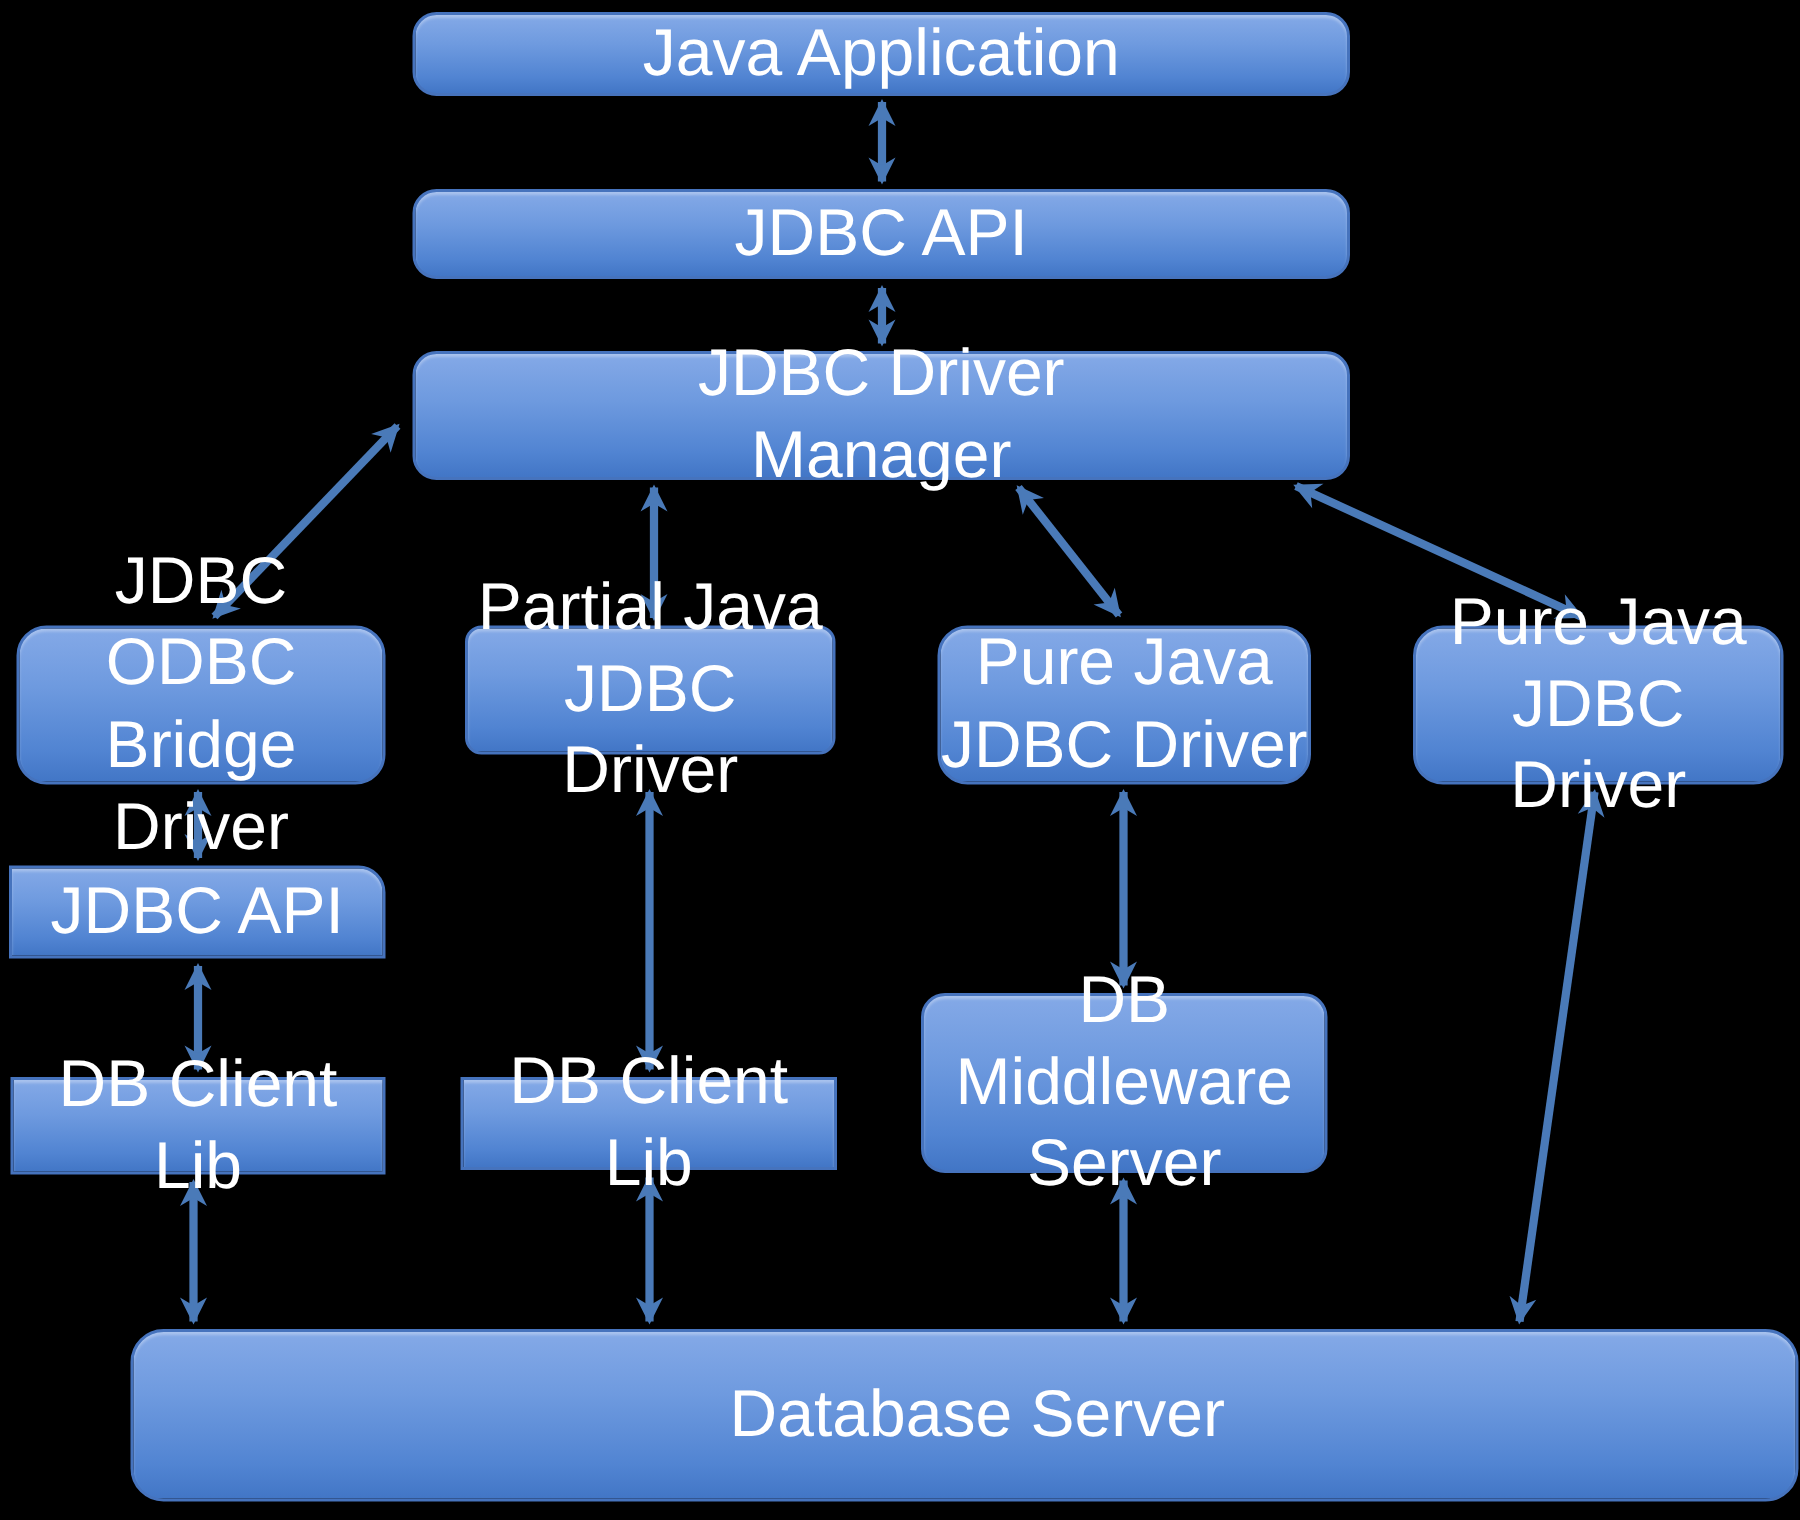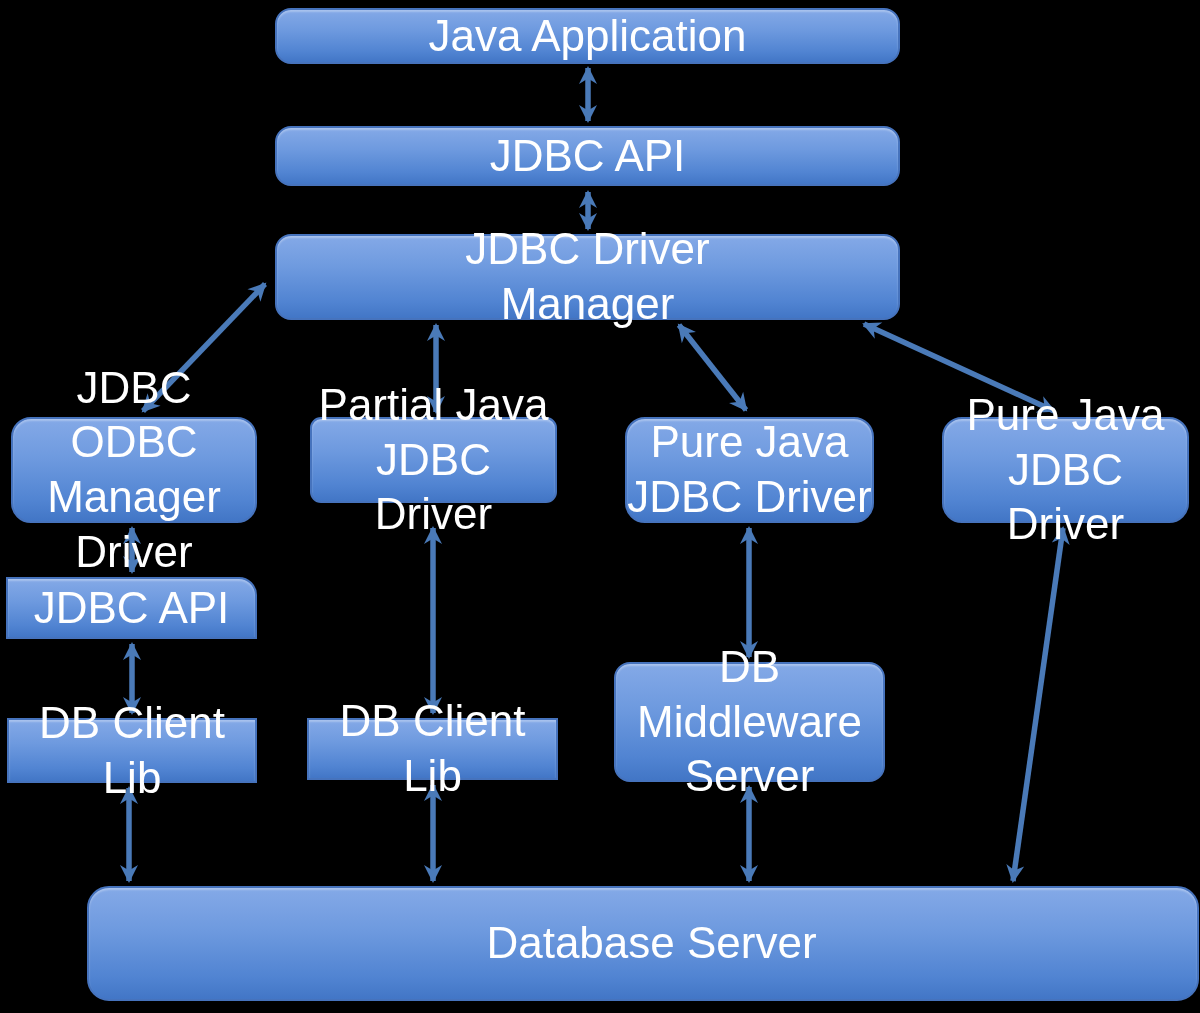--- a/index.html
+++ b/index.html
@@ -81,21 +81,21 @@
     <span>JDBC API</span>
   </div>
 
   <div class="node r16" id="n-jdbc-driver-manager">
     <span>JDBC Driver
 Manager</span>
   </div>
 
   <div class="node r20" id="n-jdbc-odbc-bridge">
     <span>JDBC ODBC
-Manager Driver</span>
+Bridge Driver</span>
   </div>
 
   <div class="node r20" id="n-partial-java">
     <span>Partial Java
 JDBC Driver</span>
   </div>
 
   <div class="node r20" id="n-pure-java-1">
     <span>Pure Java
 JDBC Driver</span>

